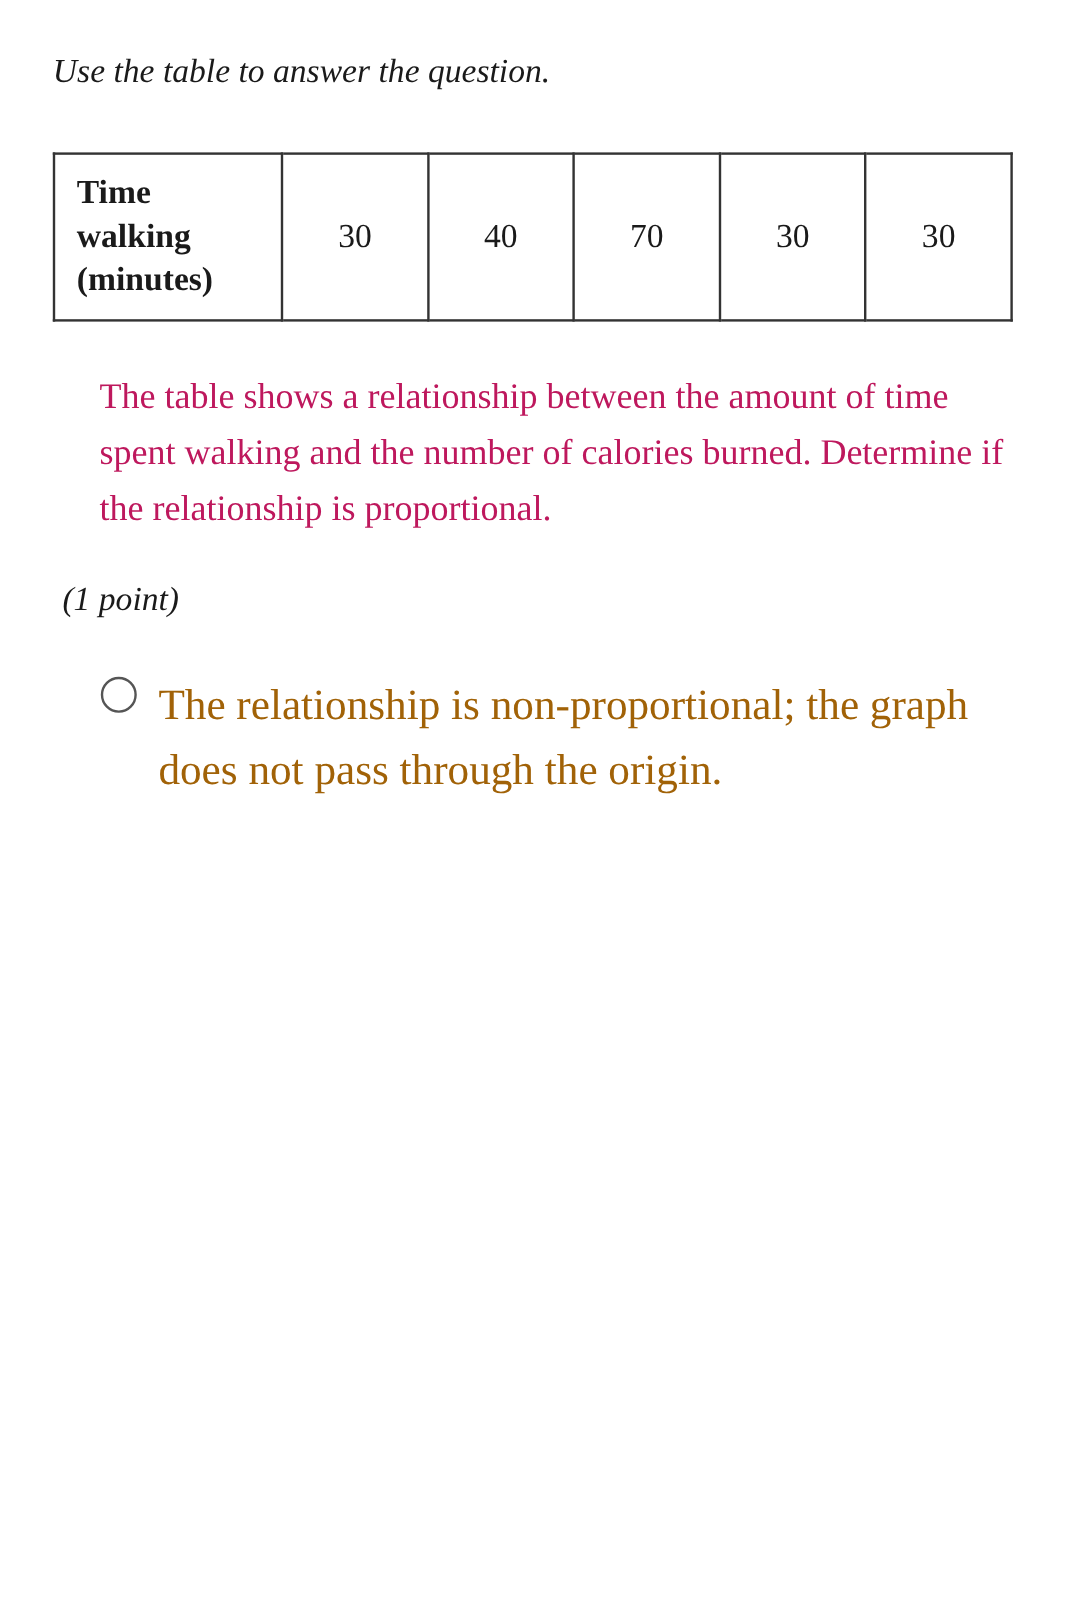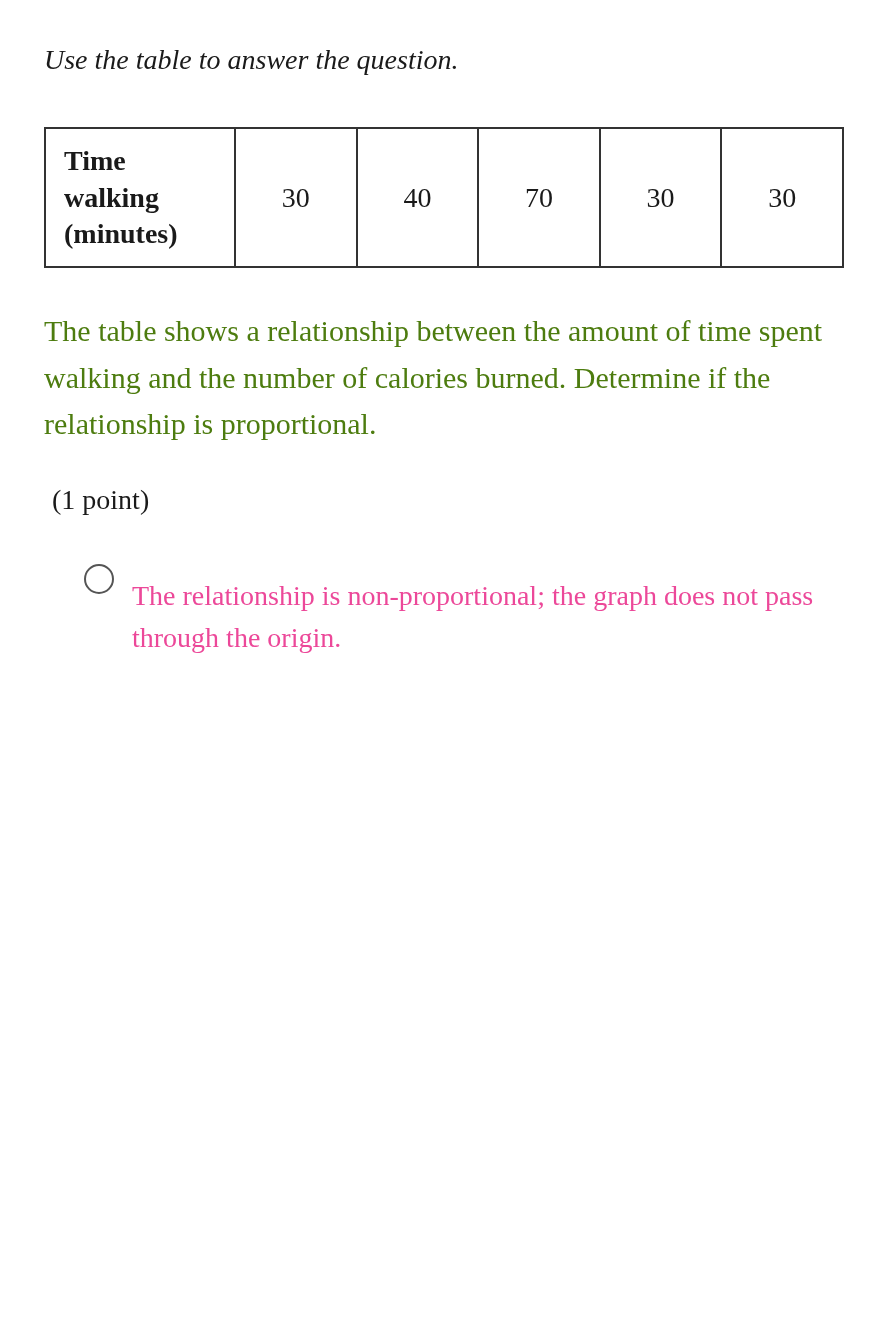--- a/index.html
+++ b/index.html
@@ -43,26 +43,28 @@
     }
 
     .data-table td:first-child {
       text-align: left;
       font-weight: bold;
       width: 190px;
     }
 
     .description-text {
       font-size: 30px;
-      color: #4d7c0f;
+      color: #be185d;
       line-height: 1.55;
       margin-bottom: 36px;
+      margin-left: 39px;
     }
 
     .points-label {
+      font-style: italic;
       font-size: 28px;
       color: #1a1a1a;
       margin-bottom: 44px;
       margin-left: 8px;
     }
 
     .answer-options {
       display: flex;
       flex-direction: column;
       gap: 28px;
@@ -79,24 +81,23 @@
       width: 30px;
       height: 30px;
       border-radius: 50%;
       border: 2px solid #555;
       background: #fff;
       flex-shrink: 0;
       margin-top: 4px;
     }
 
     .option-text {
-      font-size: 28px;
-      color: #ec4899;
+      font-size: 36px;
+      color: #a16207;
       line-height: 1.5;
-      margin-top: 15px;
     }
   </style>
 </head>
 <body>
 
 <p class="instruction">Use the table to answer the question.</p>
 
 <table class="data-table">
   <tbody>
     <tr>

